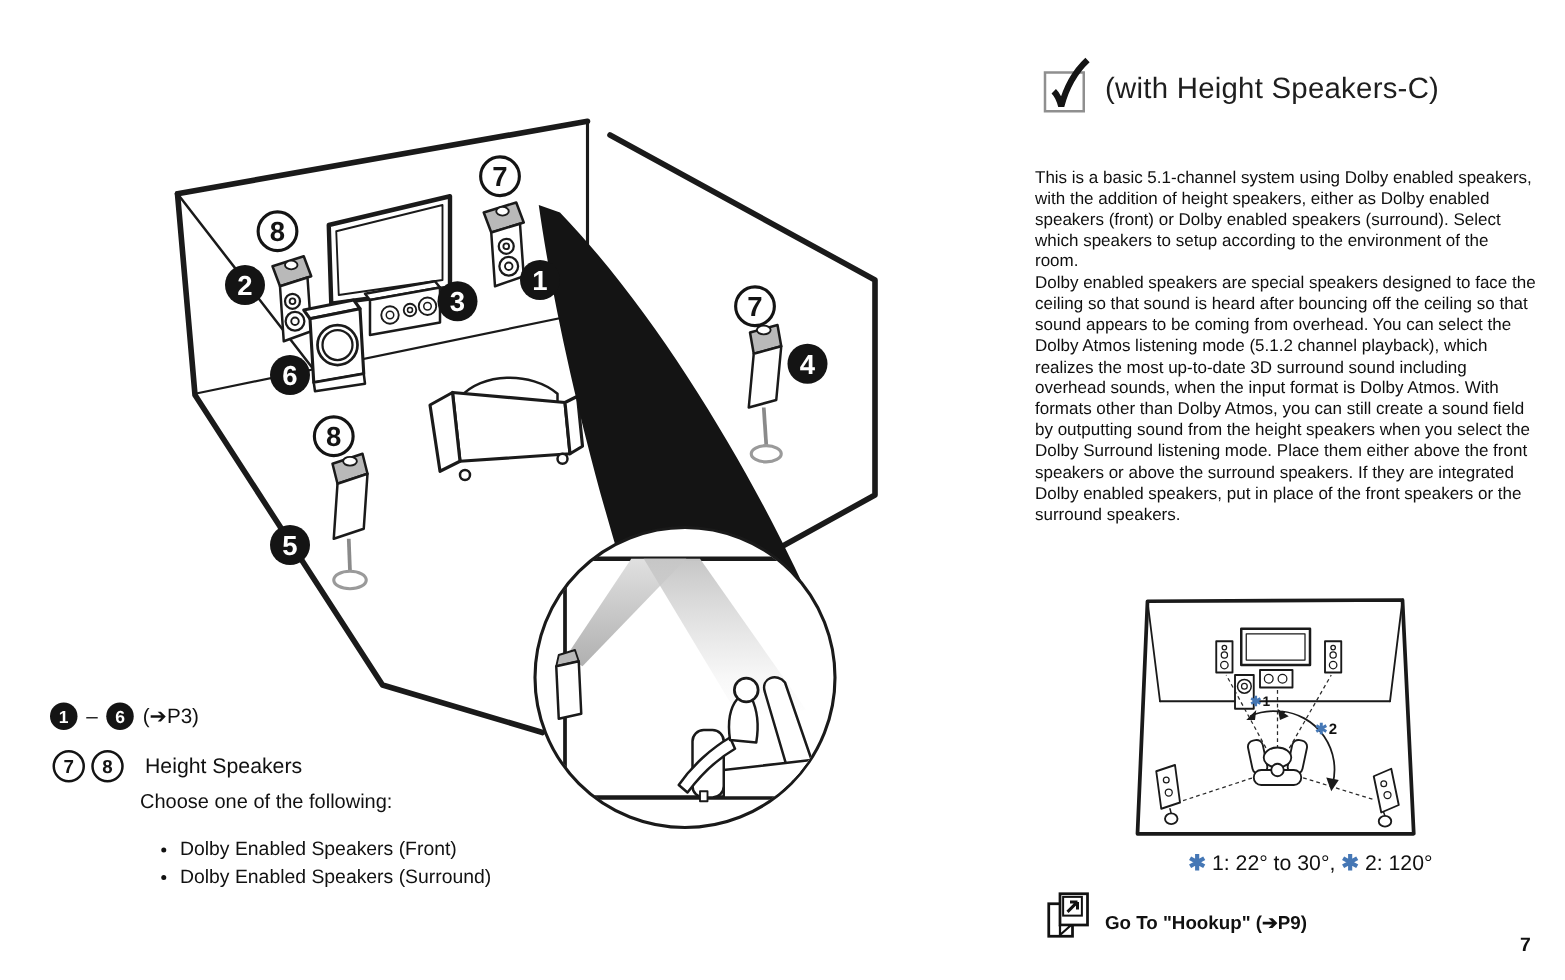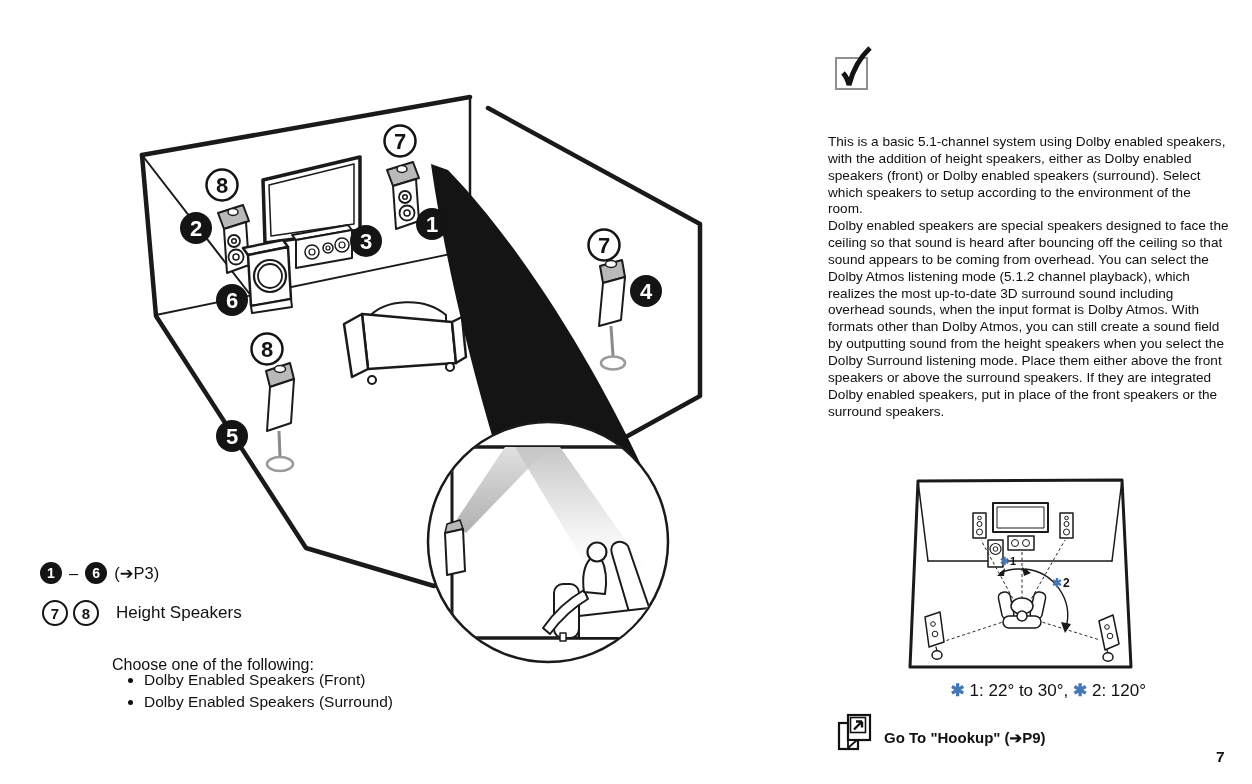--- a/index.html
+++ b/index.html
@@ -22,21 +22,21 @@
   .badge-t-outline{fill:#141414;font-size:22px;font-weight:700;text-anchor:middle}
 
   
   .lgd-row{display:flex;align-items:center}
   .lgd-badge{display:inline-flex;align-items:center;justify-content:center;border-radius:50%;font-weight:700;flex:0 0 auto}
   .lgd-filled{width:22px;height:22px;background:#141414;color:#fff;font-size:14px}
   .lgd-outline{width:22px;height:22px;border:2px solid #141414;color:#141414;background:#fff;font-size:15px}
   #legend-range{left:40px;top:562px;gap:7px;font-size:16.5px}
   #legend-height{left:42px;top:600px;gap:5px;font-size:17px}
   #legend-height .hlabel{margin-left:12px}
-  #legend-choose{left:112px;top:656px;font-size:16px}
+  #legend-choose{left:112px;top:633px;font-size:16px}
   #legend-options{left:112px;top:656px;font-size:15.5px;margin:12px;padding-left:20px}
   #legend-options li{margin:2px 0;line-height:20px}
 
   
   #title-block{left:884px;top:55px;font-size:23.5px;line-height:31px;color:#1e1e1e;letter-spacing:0.2px}
   #checkbox-svg{left:834px;top:44px}
   #body-text{left:828px;top:134px;width:401px;font-size:13.6px;line-height:16.85px;color:#101010}
   #body-text p{margin:0}
   #mini-svg{left:900px;top:472px}
   .mini-ln{stroke:#1a1a1a;fill:none;stroke-linejoin:round;stroke-linecap:round}
@@ -241,20 +241,21 @@
   <li>Dolby Enabled Speakers (Front)</li>
   <li>Dolby Enabled Speakers (Surround)</li>
 </ul>
 
 <svg id="checkbox-svg" class="abs" width="44" height="48" viewBox="0 0 44 48">
   <rect x="2" y="14" width="31" height="31" fill="#fff" stroke="#8f8f8f" stroke-width="2"></rect>
   <path d="M9,29 Q13,33 15,41 Q21,18 36,4" stroke="#141414" stroke-width="5" fill="none"></path>
 </svg>
 
 <div id="title-block" class="abs">
+  <div>(with Height Speakers-C)</div>
 </div>
 
 <div id="body-text" class="abs">
   <p>This is a basic 5.1-channel system using Dolby enabled speakers, with the addition of height speakers, either as Dolby enabled speakers (front) or Dolby enabled speakers (surround). Select which speakers to setup according to the environment of the room.</p>
   <p>Dolby enabled speakers are special speakers designed to face the ceiling so that sound is heard after bouncing off the ceiling so that sound appears to be coming from overhead. You can select the Dolby Atmos listening mode (5.1.2 channel playback), which realizes the most up-to-date 3D surround sound including overhead sounds, when the input format is Dolby Atmos. With formats other than Dolby Atmos, you can still create a sound field by outputting sound from the height speakers when you select the Dolby Surround listening mode. Place them either above the front speakers or above the surround speakers. If they are integrated Dolby enabled speakers, put in place of the front speakers or the surround speakers.</p>
 </div>
 
 <svg id="mini-svg" class="abs" width="240" height="200" viewBox="0 0 240 200">
   <g>
     <path class="mini-fw" stroke-width="3" d="M18,9 L222,8 L231,195 L10,195 Z"></path>

